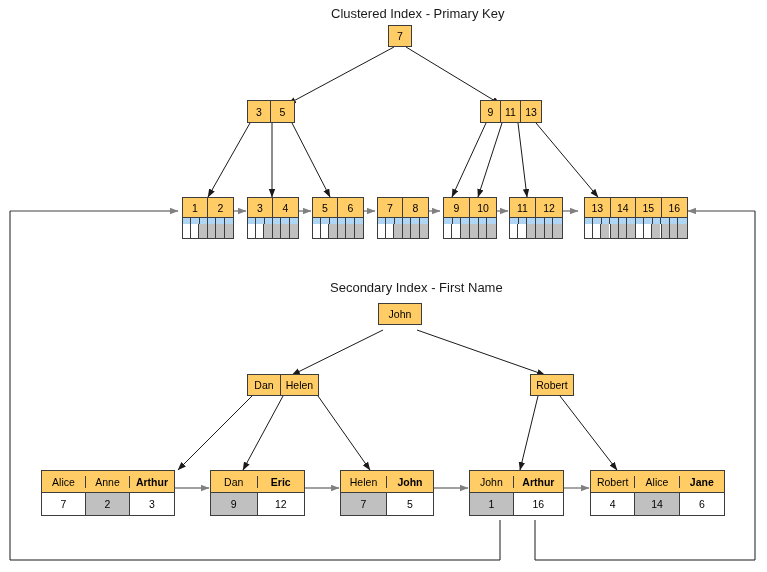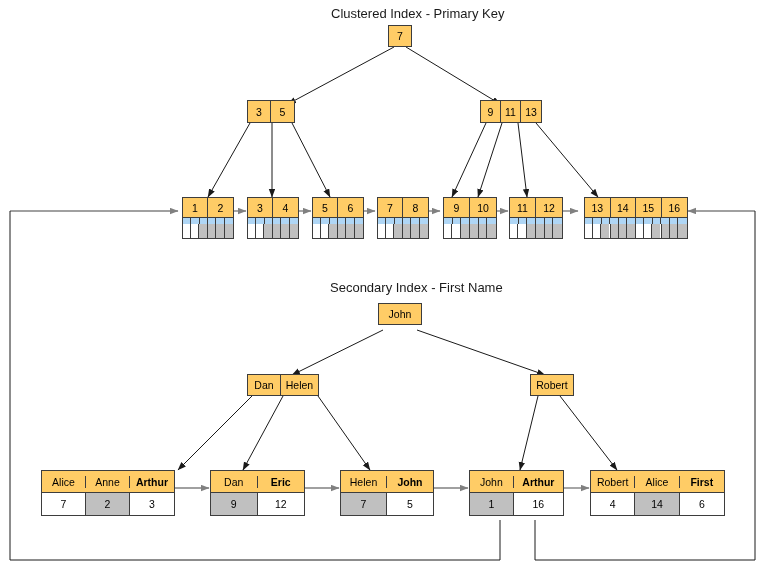--- a/index.html
+++ b/index.html
@@ -401,21 +401,21 @@
     <div class="ids">
       <div class="d grey" style="width:47%;">1</div>
       <div class="d" style="width:53%;">16</div>
     </div>
   </div>
 
   <div class="sleaf" style="left:590px;top:470px;width:135px;height:46px;">
     <div class="names">
       <div class="n" style="width:33.34%;">Robert</div>
       <div class="n" style="width:33.33%;">Alice</div>
-      <div class="n" style="width:33.33%;">First</div>
+      <div class="n" style="width:33.33%;">Jane</div>
     </div>
     <div class="ids">
       <div class="d" style="width:33.34%;">4</div>
       <div class="d grey" style="width:33.33%;">14</div>
       <div class="d" style="width:33.33%;">6</div>
     </div>
   </div>
 
 </div>
 

